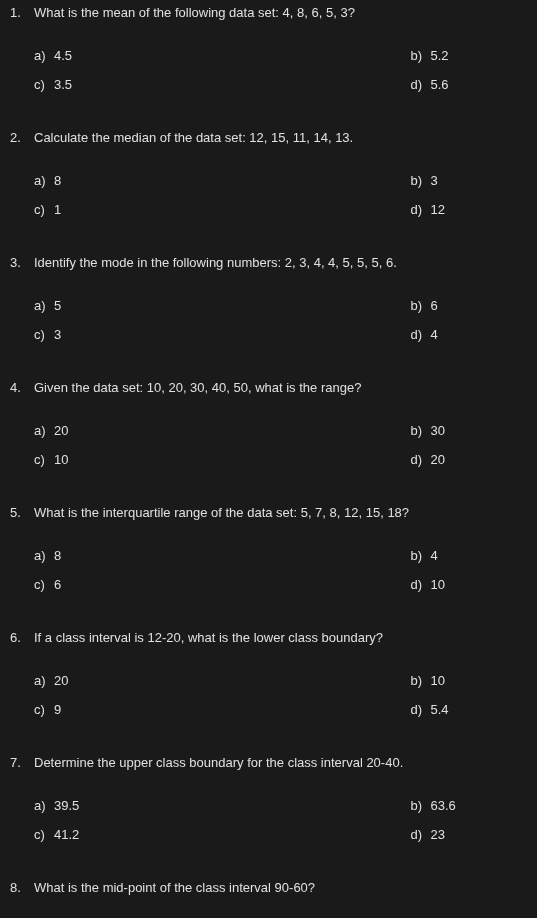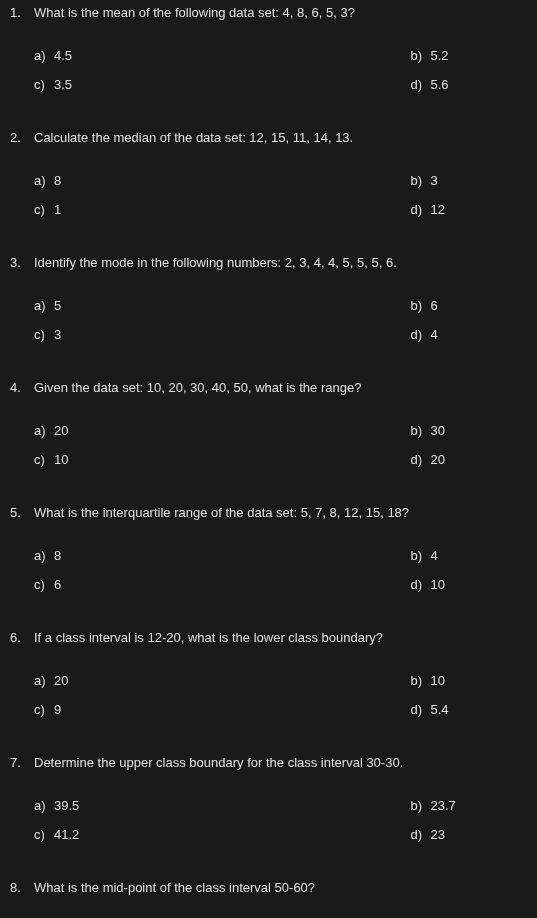--- a/index.html
+++ b/index.html
@@ -193,40 +193,40 @@
         </div>
         <div class="option col-b">
           <div class="opt-label">d)</div>
           <div class="opt-text">5.4</div>
         </div>
       </div>
     </div>
     <div class="question-block">
       <div class="question-row">
         <div class="q-number">7.</div>
-        <div class="q-text">Determine the upper class boundary for the class interval 30-30.</div>
+        <div class="q-text">Determine the upper class boundary for the class interval 20-40.</div>
       </div>
       <div class="options-grid">
         <div class="option ">
           <div class="opt-label">a)</div>
           <div class="opt-text">39.5</div>
         </div>
         <div class="option col-b">
           <div class="opt-label">b)</div>
-          <div class="opt-text">23.7</div>
+          <div class="opt-text">63.6</div>
         </div>
         <div class="option ">
           <div class="opt-label">c)</div>
           <div class="opt-text">41.2</div>
         </div>
         <div class="option col-b">
           <div class="opt-label">d)</div>
           <div class="opt-text">23</div>
         </div>
       </div>
     </div>
     <div class="question-block">
       <div class="question-row">
         <div class="q-number">8.</div>
-        <div class="q-text">What is the mid-point of the class interval 50-60?</div>
+        <div class="q-text">What is the mid-point of the class interval 90-60?</div>
       </div>
     </div>
   </div>
 
 </body></html>

